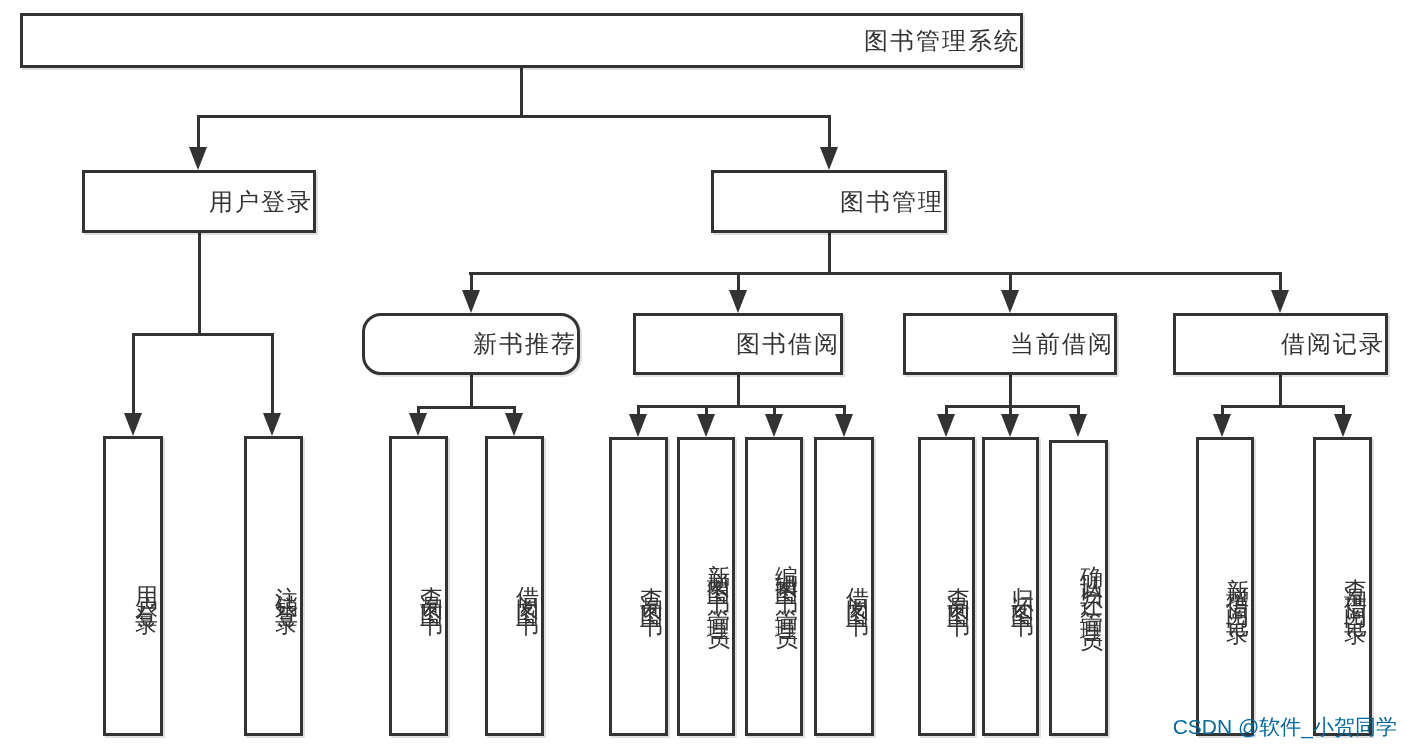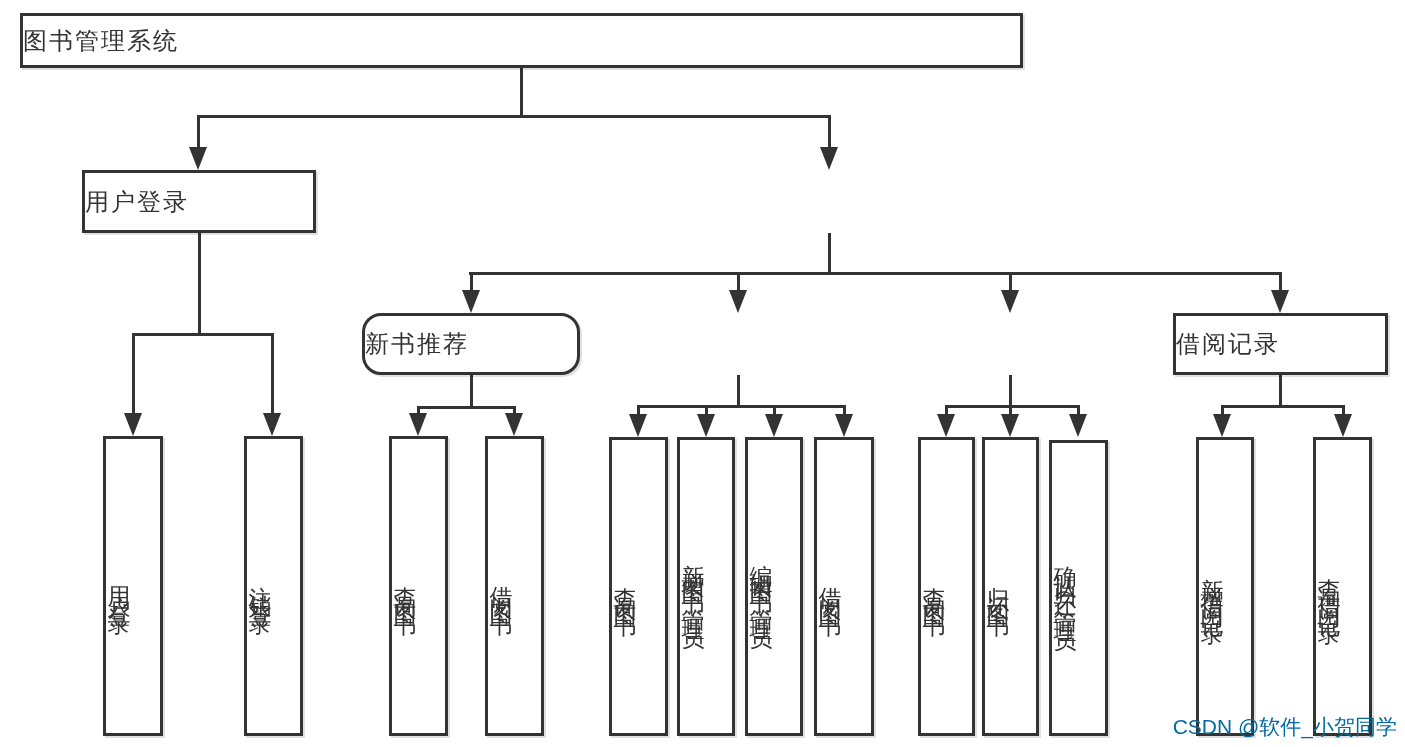--- a/index.html
+++ b/index.html
@@ -2,21 +2,21 @@
 <html><head>
 <meta charset="utf-8">
 <style>
   html, body { margin:0; padding:0; background:#ffffff; }
   .canvas {
     position:relative; width:1405px; height:747px; background:#ffffff;
     font-family:"Liberation Sans", sans-serif; overflow:hidden;
   }
   .box {
     position:absolute; box-sizing:border-box; background:#ffffff;
-    border:3px solid #333333; display:flex; align-items:center; justify-content:flex-start;
+    border:3px solid #333333; display:flex; align-items:center; justify-content:flex-end;
     color:#333333; box-shadow:2px 2px 0 rgba(0,0,0,0.12);
   }
   .htext { font-size:24px; letter-spacing:2px; white-space:nowrap; }
   .vtext {
     writing-mode:vertical-rl; text-orientation:mixed;
     font-size:23px; letter-spacing:9px; line-height:1.15;
   }
   .vl { position:absolute; width:3px; background:#333333; }
   .hl { position:absolute; height:3px; background:#333333; }
   .ah {
@@ -93,23 +93,32 @@
   <div class="vl" style="left:1342px;top:405px;height:13px;"></div>
   <div class="ah" style="left:1334px;top:414px;"></div>
 
   <div class="box" style="left:20px;top:13px;width:1003px;height:55px;">
     <span class="htext">图书管理系统</span>
   </div>
 
   <div class="box" style="left:82px;top:170px;width:234px;height:63px;">
     <span class="htext">用户登录</span>
   </div>
+  <div class="box" style="left:711px;top:170px;width:236px;height:63px;">
+    <span class="htext">图书管理</span>
+  </div>
 
   <div class="box" style="left:362px;top:313px;width:218px;height:62px;border-radius:19px;">
     <span class="htext">新书推荐</span>
+  </div>
+  <div class="box" style="left:633px;top:313px;width:210px;height:62px;">
+    <span class="htext">图书借阅</span>
+  </div>
+  <div class="box" style="left:903px;top:313px;width:214px;height:62px;">
+    <span class="htext">当前借阅</span>
   </div>
   <div class="box" style="left:1173px;top:313px;width:215px;height:62px;">
     <span class="htext">借阅记录</span>
   </div>
 
   <div class="box" style="left:103px;top:436px;width:60px;height:300px;">
     <span class="vtext">用户登录</span>
   </div>
   <div class="box" style="left:244px;top:436px;width:59px;height:300px;">
     <span class="vtext">注销登录</span>

